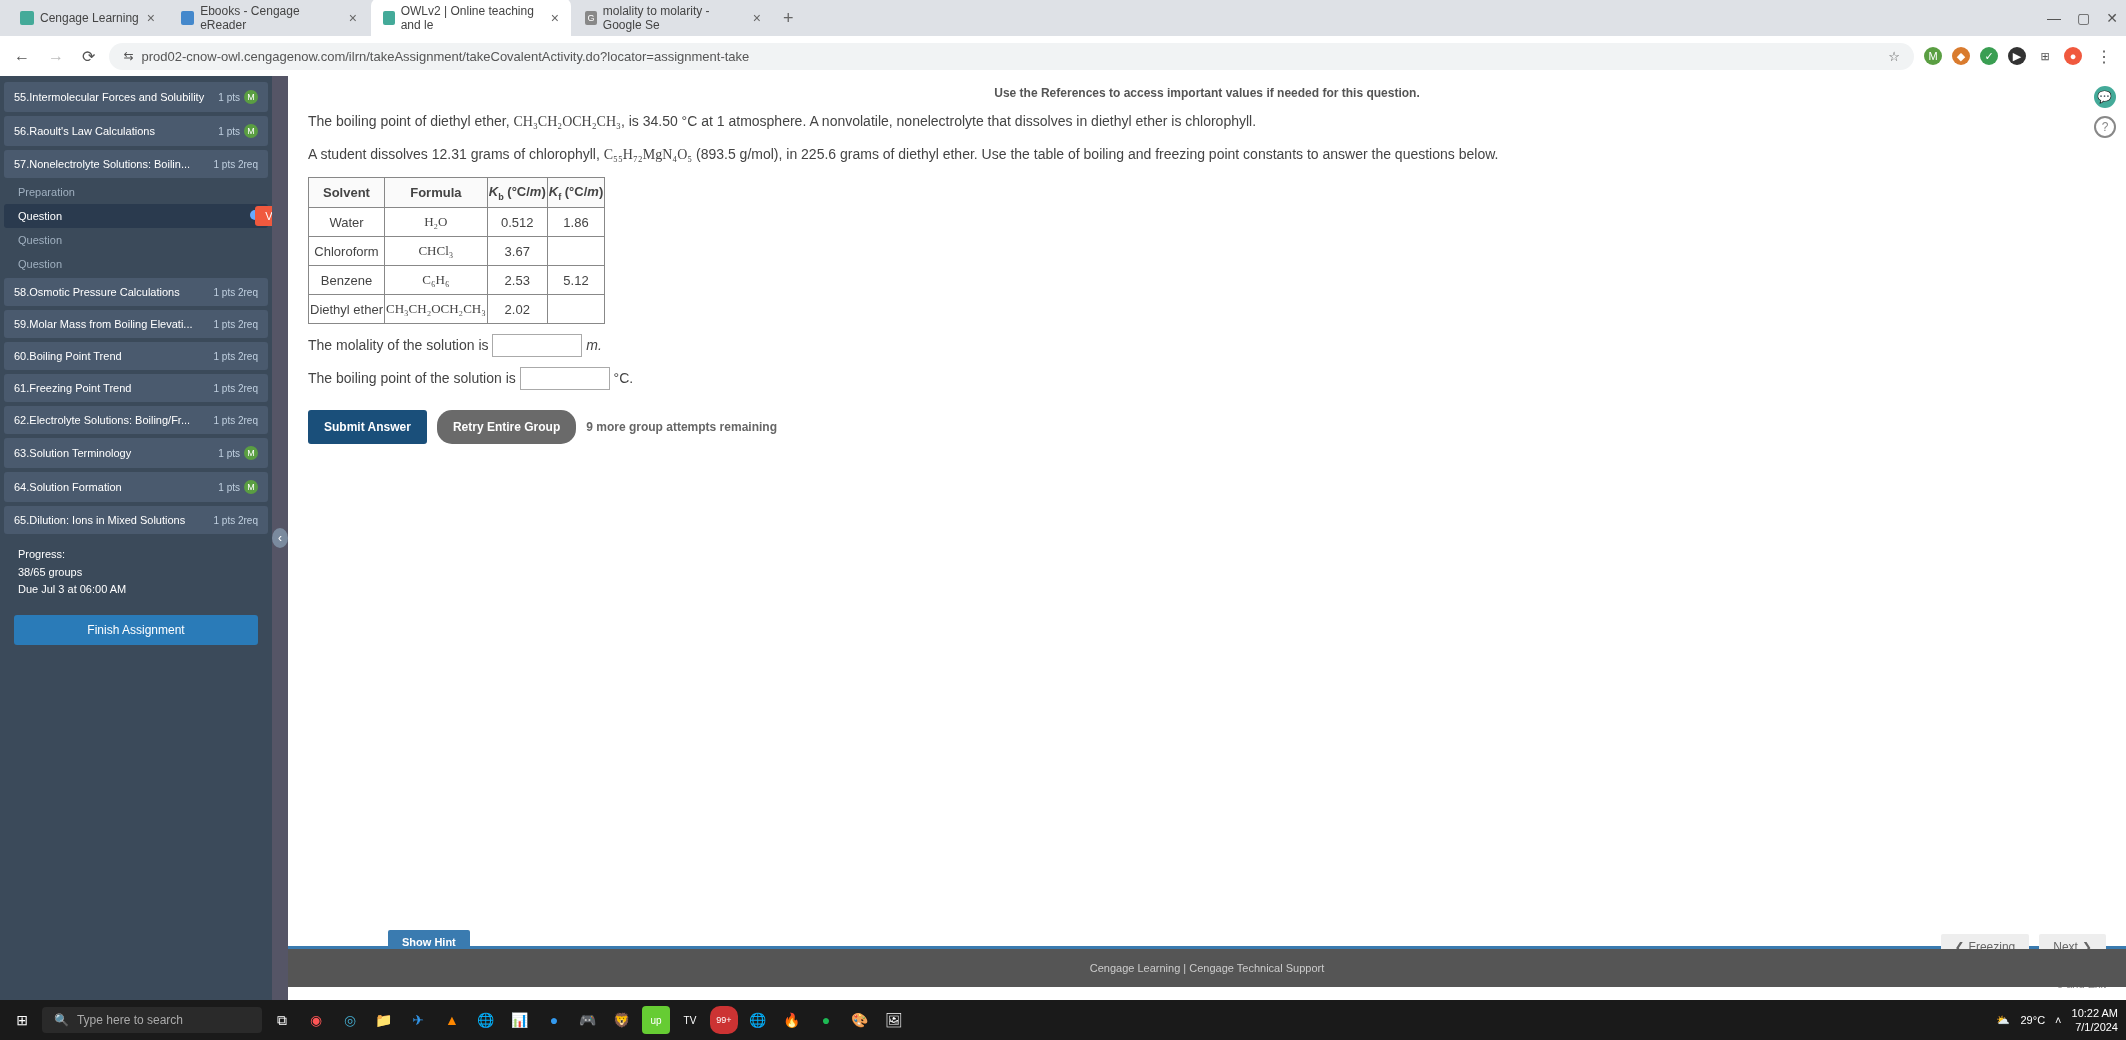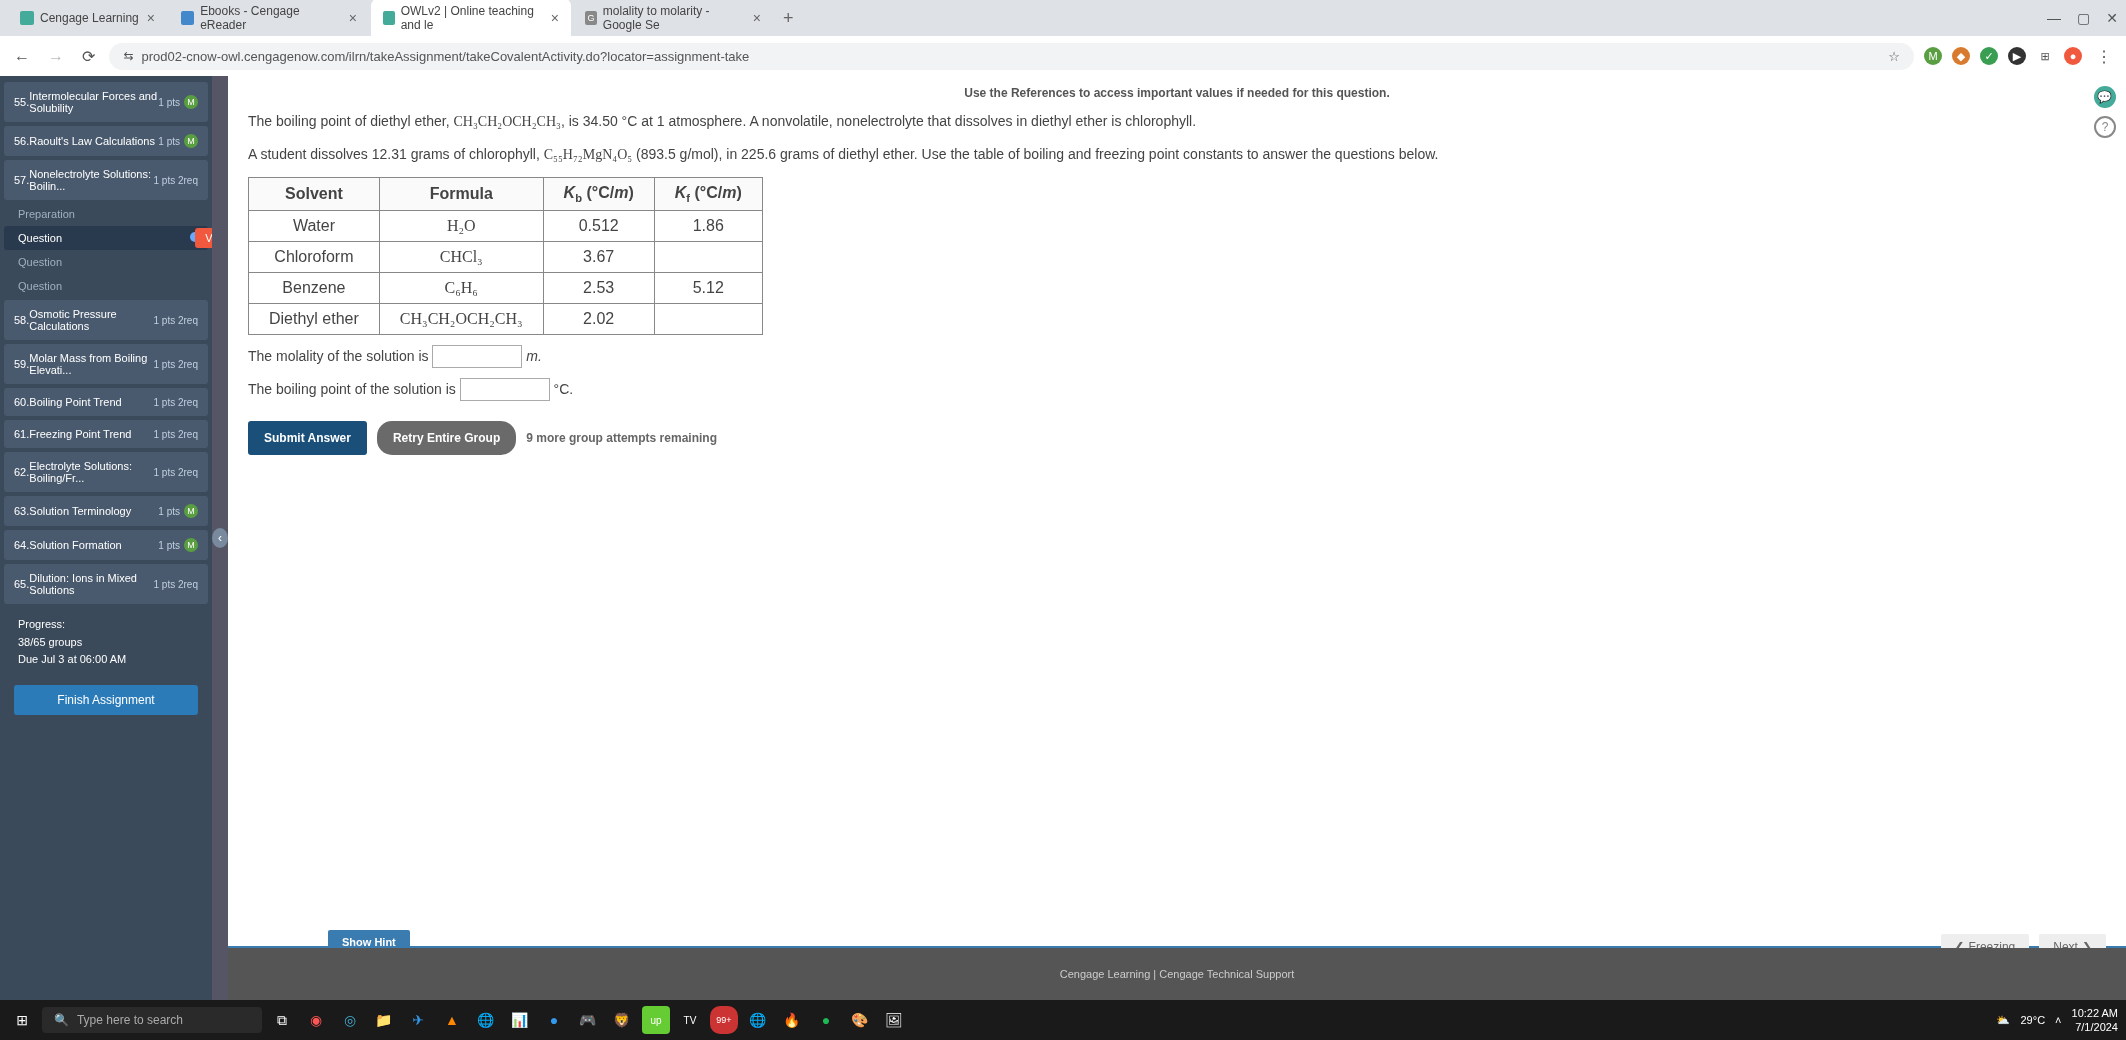--- a/index.html
+++ b/index.html
@@ -17,58 +17,58 @@
 
 .nav-bar { display: flex; align-items: center; padding: 6px 10px; background: #fff; height: 40px; gap: 10px; }
 .nav-btn { color: #555; font-size: 16px; cursor: pointer; padding: 4px; }
 .url-bar { flex: 1; display: flex; align-items: center; background: #f1f3f4; border-radius: 16px; padding: 6px 14px; font-size: 13px; color: #555; }
 .url-icon { margin-right: 8px; font-size: 12px; }
 .ext-icons { display: flex; gap: 10px; align-items: center; }
 .ext-icon { width: 18px; height: 18px; border-radius: 50%; display: flex; align-items: center; justify-content: center; font-size: 11px; color: #fff; }
 
 .app-container { flex: 1; display: flex; background: #fff; overflow: hidden; }
 
-.sidebar { width: 212px; background: #3b4a5a; display: flex; flex-direction: column; padding: 4px; overflow-y: auto; }
+.sidebar { width: 272px; background: #3b4a5a; display: flex; flex-direction: column; padding: 4px; overflow-y: auto; }
 .side-item { background: #4a5a6e; color: #fff; font-size: 11px; padding: 8px 10px; margin: 2px 0; border-radius: 3px; display: flex; align-items: center; justify-content: space-between; cursor: pointer; }
 .side-item .title { flex: 1; }
 .side-item .meta { font-size: 10px; color: #c0d0e0; }
 .side-badge { width: 14px; height: 14px; border-radius: 50%; background: #5a9e42; display: inline-flex; align-items: center; justify-content: center; font-size: 9px; margin-left: 4px; }
 .side-sub { padding: 6px 14px; color: #a0b0c0; font-size: 11px; cursor: pointer; }
 .side-sub.active { color: #fff; background: #2a3a4e; border-radius: 3px; position: relative; }
 .visited-tag { position: absolute; right: -40px; top: 50%; transform: translateY(-50%); background: #f0593e; color: #fff; padding: 4px 10px; border-radius: 3px; font-size: 11px; z-index: 10; }
 .visited-tag::before { content: ''; position: absolute; left: -6px; top: 50%; transform: translateY(-50%); border: 6px solid transparent; border-right-color: #f0593e; }
 
 .progress-box { color: #fff; font-size: 11px; padding: 10px 14px; line-height: 1.6; }
 .finish-btn { background: #2a7bb8; color: #fff; padding: 8px 14px; border: none; border-radius: 3px; font-size: 12px; margin: 6px 10px; cursor: pointer; }
 
 .collapse-handle { width: 16px; background: #556; display: flex; align-items: center; justify-content: center; cursor: pointer; }
 .collapse-handle .circ { width: 20px; height: 20px; background: #7a8a9e; border-radius: 50%; display: flex; align-items: center; justify-content: center; color: #fff; font-size: 12px; }
 
 .main-content { flex: 1; padding: 10px 20px; overflow-y: auto; position: relative; color: #444; }
 .ref-note { text-align: center; font-size: 12px; font-weight: bold; color: #555; margin-bottom: 10px; }
 .q-text { font-size: 14px; line-height: 1.6; margin-bottom: 10px; }
 .formula { font-family: 'Times New Roman', serif; }
 .data-table { border-collapse: collapse; margin: 10px 0; }
-.data-table th, .data-table td { border: 1px solid #888; padding: 6px 20px; text-align: center; font-size: 16px; }
+.data-table th, .data-table td { border: 1px solid #888; padding: 6px 1px; text-align: center; font-size: 13px; }
 .data-table th { font-weight: bold; background: #fafafa; }
 
 .answer-row { margin: 10px 0; font-size: 14px; }
 .answer-input { border: 1px solid #aaa; padding: 3px 6px; width: 90px; font-size: 13px; }
 
 .action-buttons { margin: 20px 0; display: flex; align-items: center; gap: 10px; }
 .btn-primary { background: #1a4f7a; color: #fff; border: none; padding: 10px 16px; border-radius: 3px; font-size: 12px; cursor: pointer; font-weight: bold; }
 .btn-secondary { background: #6a6a6a; color: #fff; border: none; padding: 10px 16px; border-radius: 15px; font-size: 12px; cursor: pointer; font-weight: bold; text-align: right; }
 .attempts { font-size: 12px; color: #666; font-weight: bold; }
 
 .bottom-bar { position: absolute; bottom: 50px; left: 0; right: 0; height: 4px; background: #3a7bb0; }
 .hint-btn { position: absolute; bottom: 46px; left: 100px; background: #3a7bb0; color: #fff; padding: 6px 14px; border: none; font-size: 11px; font-weight: bold; border-radius: 2px 2px 0 0; cursor: pointer; }
 .nav-prev-next { position: absolute; bottom: 40px; right: 20px; display: flex; gap: 10px; }
 .nav-pn-btn { background: #eee; padding: 6px 14px; font-size: 12px; color: #666; cursor: pointer; border-radius: 2px; display: flex; align-items: center; gap: 4px; }
 .save-exit { position: absolute; bottom: 10px; right: 20px; font-size: 11px; color: #888; cursor: pointer; }
-.footer-links { position: absolute; bottom: 0; left: 0; right: 0; text-align: center; font-size: 11px; color: #ccc; background: #555; padding: 20px; }
+.footer-links { position: absolute; bottom: 13px; left: 0; right: 0; text-align: center; font-size: 11px; color: #ccc; background: #555; padding: 13px; }
 
 .right-icons { position: absolute; top: 10px; right: 10px; display: flex; flex-direction: column; gap: 8px; }
 .right-icon { width: 22px; height: 22px; border-radius: 50%; display: flex; align-items: center; justify-content: center; font-size: 12px; cursor: pointer; }
 
 .watermark { position: absolute; bottom: 24px; right: 20px; color: #bbb; font-size: 13px; text-align: center; }
 
 .taskbar { height: 40px; background: #1a1a1a; display: flex; align-items: center; padding: 0 8px; gap: 6px; }
 .task-search { display: flex; align-items: center; background: #2a2a2a; border-radius: 4px; padding: 6px 12px; width: 220px; color: #aaa; font-size: 12px; gap: 8px; }
 .task-icon { width: 28px; height: 28px; display: flex; align-items: center; justify-content: center; cursor: pointer; color: #fff; font-size: 14px; }
 .task-right { margin-left: auto; display: flex; align-items: center; gap: 10px; color: #fff; font-size: 11px; }

